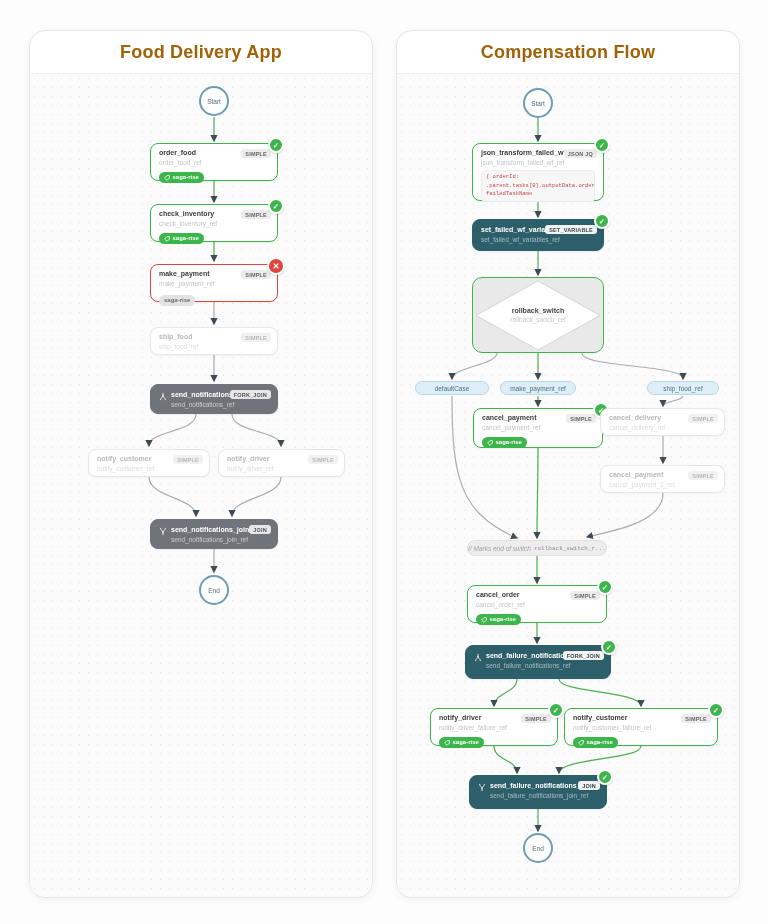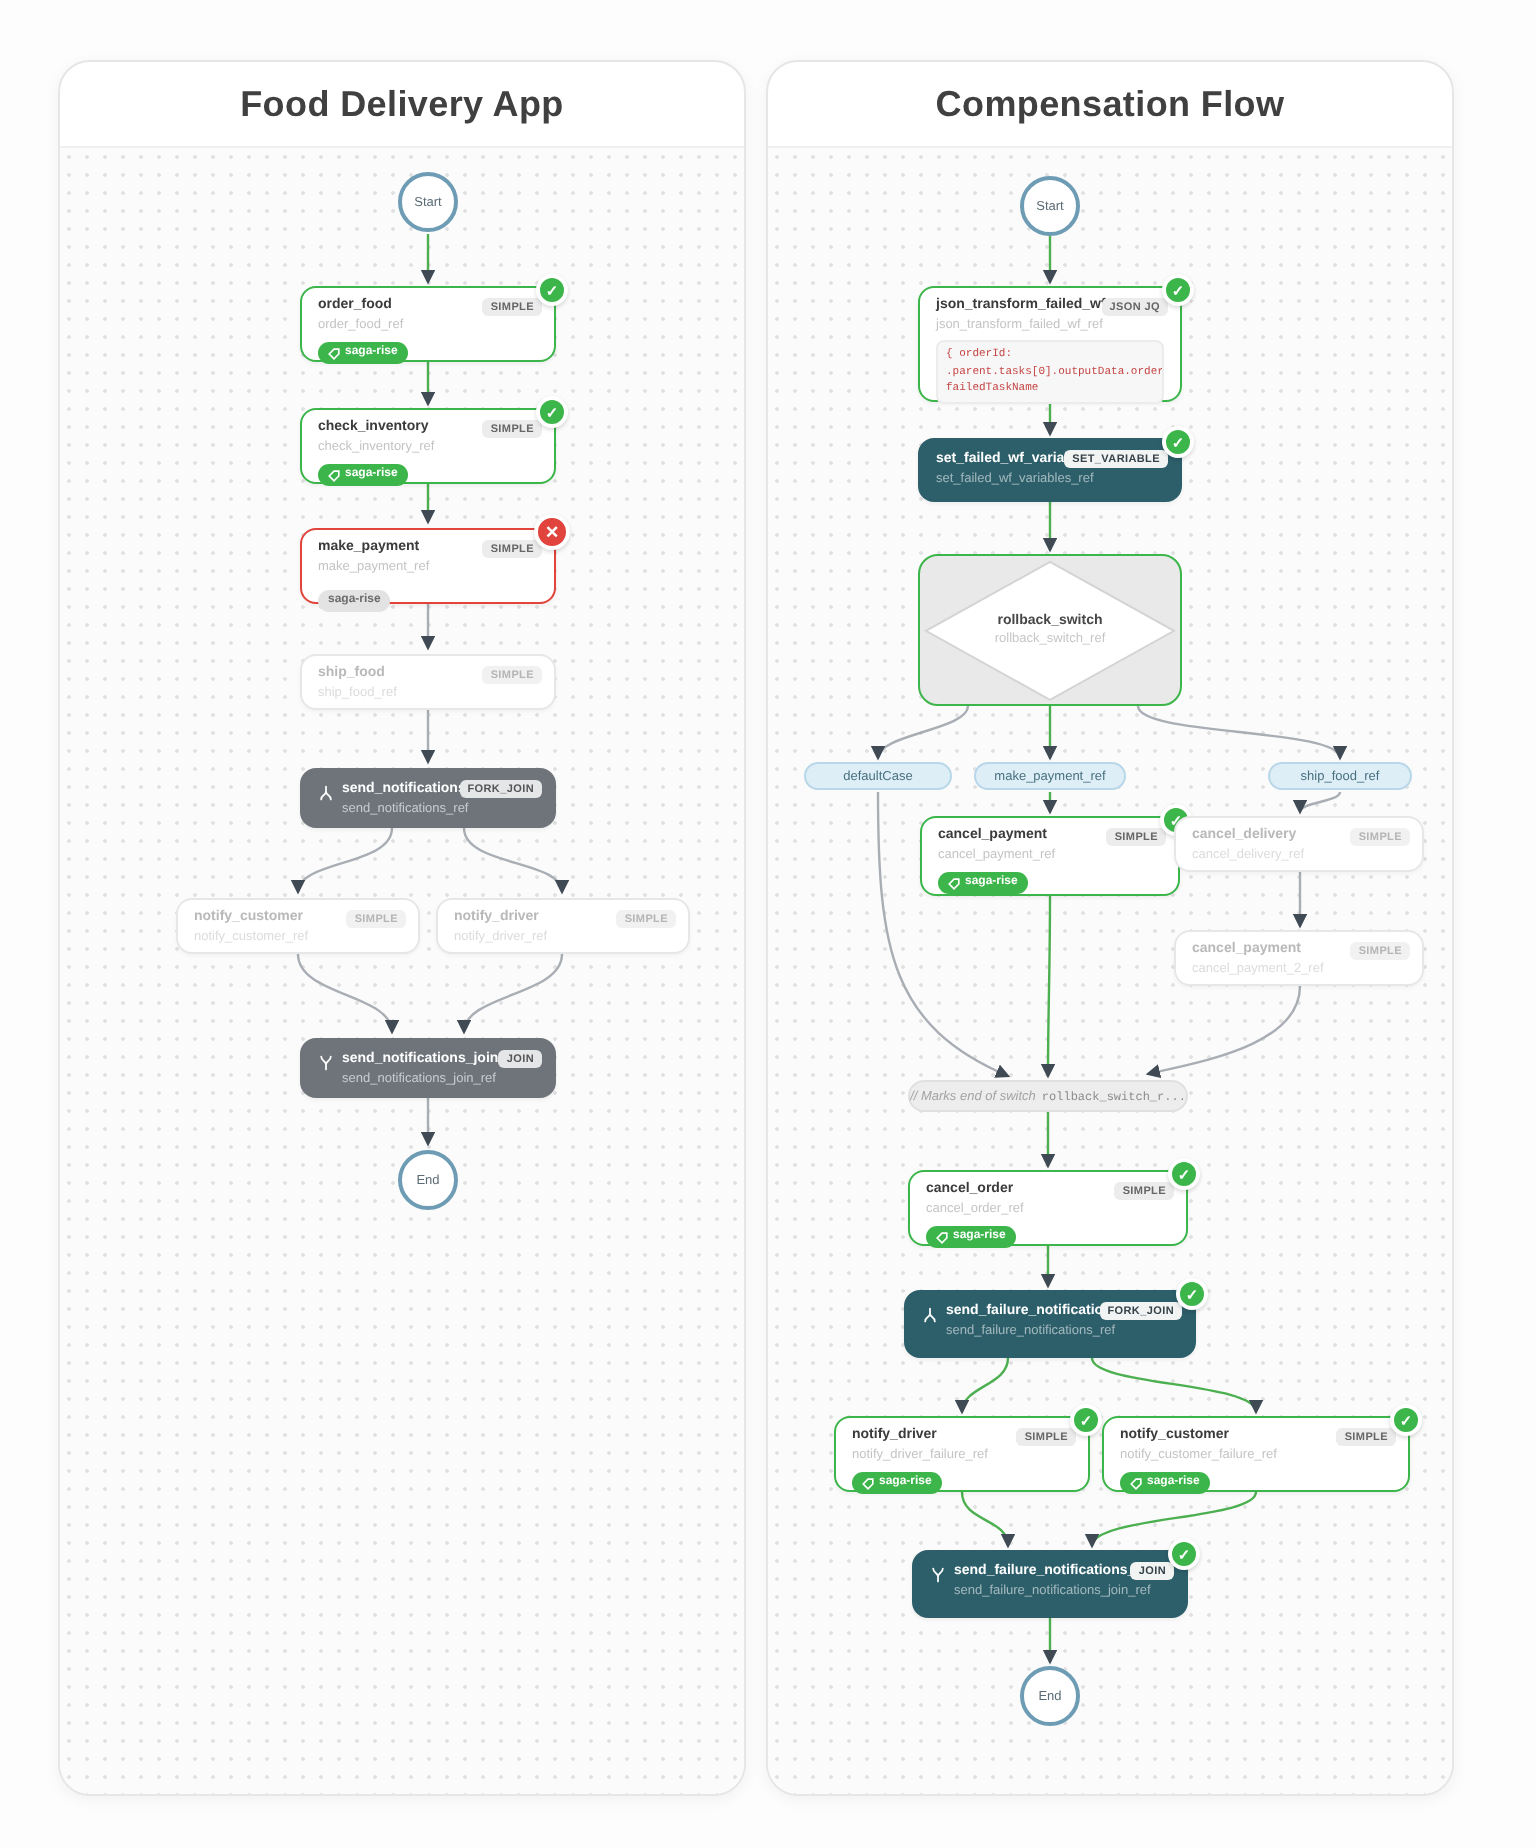--- a/index.html
+++ b/index.html
@@ -5,24 +5,24 @@
   html,body{margin:0;padding:0;}
   body{
     width:768px;height:924px;position:relative;background:#fdfdfd;
     font-family:"Liberation Sans",sans-serif;-webkit-font-smoothing:antialiased;
   }
   .panel{
     position:absolute;top:30px;width:342px;height:866px;background:#fff;
     border:1px solid #e6e6e6;border-radius:16px;box-shadow:0 2px 8px rgba(0,0,0,.05);
   }
   .panel-left{left:29px;}
-  .panel-right{left:383px;text-decoration:underline;}
+  .panel-right{left:396px;text-decoration:underline;}
   .panel-header{
     position:absolute;top:0;left:0;right:0;height:42px;display:flex;align-items:center;
-    justify-content:center;font-size:18px;font-weight:bold;color:#404040;
+    justify-content:center;font-size:18px;font-weight:bold;color:#a16207;
     border-bottom:1px solid #f0f0f0;letter-spacing:.2px;
   }
   .panel-body{
     position:absolute;top:43px;left:0;right:0;bottom:0;border-radius:0 0 15px 15px;
     background-color:#fbfbfb;
     background-image:radial-gradient(#e2e2e2 0.8px, transparent 0.9px);
     background-size:9px 9px;
   }
   .wires{position:absolute;top:0;left:0;pointer-events:none;}
   .terminal{

